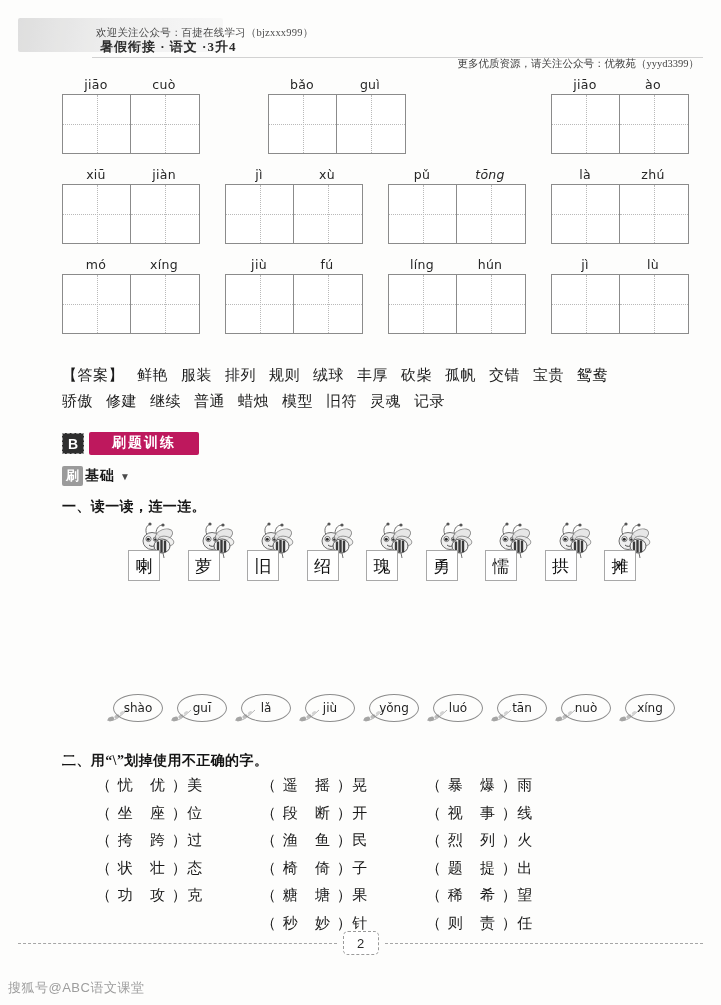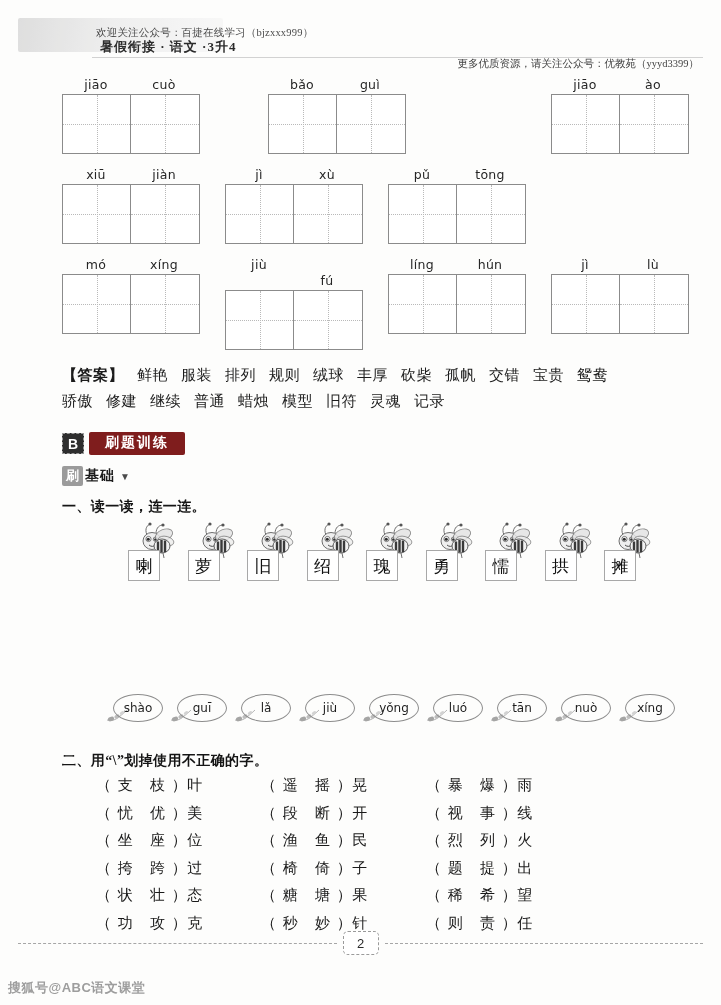--- a/index.html
+++ b/index.html
@@ -56,34 +56,34 @@
     border-left:1px dotted #b9b9b9;
   }
   .cell::after {
     content:""; position:absolute; top:50%; left:0; right:0; height:0;
     border-top:1px dotted #b9b9b9;
   }
 
   
   .answers { position:absolute; left:62px; top:362px; width:610px; }
   .ans-line { font-size:15px; line-height:26px; color:#1c1c1c; letter-spacing:.5px; white-space:nowrap; }
-  .ans-label { font-weight:bold; }
+  .ans-label { font-weight:normal; }
   .ans-w { display:inline-block; margin-right:13px; }
 
   
   .sec-b { position:absolute; left:62px; top:432px; display:flex; align-items:center; }
   .sec-b-letter {
     width:22px; height:21px; background:#2e2e2e; color:#fff;
     font-family:"Liberation Sans","DejaVu Sans",sans-serif;
     font-weight:bold; font-size:14px; text-align:center; line-height:21px;
     border:1px dashed #9a9a9a; margin-right:5px;
   }
   .sec-b-name {
-    background:#7f1d1d; color:#fff; font-size:14px; font-weight:bold;
-    padding:2px 16px 3px; letter-spacing:2px; border-radius:2px;
+    background:#be185d; color:#fff; font-size:14px; font-weight:bold;
+    padding:2px 23px 3px; letter-spacing:2px; border-radius:2px;
   }
   .sub-b { position:absolute; left:62px; top:466px; display:flex; align-items:center; }
   .sub-shua {
     background:#9b9b9b; color:#fff; font-size:13px; font-weight:bold;
     padding:1px 4px; border-radius:2px; margin-right:2px;
   }
   .sub-name { font-size:14px; font-weight:bold; color:#1c1c1c; letter-spacing:1px; }
   .sub-tri { margin-left:5px; font-size:10px; color:#4a4a4a; }
 
   
@@ -124,21 +124,21 @@
   .footer { position:absolute; left:18px; right:18px; bottom:50px; display:flex; align-items:center; }
   .f-dash { flex:1; border-top:1px dashed #a6a6a6; }
   .pageno {
     width:36px; height:24px; border:1px dashed #9a9a9a; border-radius:5px;
     font-family:"Liberation Sans","DejaVu Sans",sans-serif;
     font-size:13px; text-align:center; line-height:24px; color:#2b2b2b;
     margin:0 6px; background:#fff;
   }
   .watermark {
     position:absolute; left:8px; bottom:8px;
-    font-size:13px; font-weight:bold; color:#9d9d9d; letter-spacing:.5px;
+    font-size:13px; font-weight:normal; color:#9d9d9d; letter-spacing:.5px;
     font-family:"Liberation Sans","DejaVu Sans",sans-serif;
   }
 </style>
 </head>
 <body>
 
 <div class="page">
 
   <div class="hdr">
     <div class="hdr-smudge"></div>
@@ -198,21 +198,31 @@
             <div class="py" style="width: 68px;">xù</div>
           </div>
           <div class="tzg">
             <div class="cell"></div>
             <div class="cell"></div>
           </div>
         </div>
         <div class="word-group" style="left: 326px;">
           <div class="py-pair">
             <div class="py" style="width: 68px;">pǔ</div>
-            <div class="py" style="width: 68px;">tōng</div>
+            <div class="py" style="width: 68px; font-style: italic;">tōng</div>
+          </div>
+          <div class="tzg">
+            <div class="cell"></div>
+            <div class="cell"></div>
+          </div>
+        </div>
+        <div class="word-group" style="left: 489px;">
+          <div class="py-pair">
+            <div class="py" style="width: 68px;">là</div>
+            <div class="py" style="width: 68px;">zhú</div>
           </div>
           <div class="tzg">
             <div class="cell"></div>
             <div class="cell"></div>
           </div>
         </div>
       </div>
       <div class="grid-row">
         <div class="word-group" style="left: 0px;">
           <div class="py-pair">
@@ -220,21 +230,21 @@
             <div class="py" style="width: 68px;">xíng</div>
           </div>
           <div class="tzg">
             <div class="cell"></div>
             <div class="cell"></div>
           </div>
         </div>
         <div class="word-group" style="left: 163px;">
           <div class="py-pair">
             <div class="py" style="width: 68px;">jiù</div>
-            <div class="py" style="width: 68px; margin-top: 16px;">fú</div>
+            <div class="py" style="width: 68px;">fú</div>
           </div>
           <div class="tzg">
             <div class="cell"></div>
             <div class="cell"></div>
           </div>
         </div>
         <div class="word-group" style="left: 326px;">
           <div class="py-pair">
             <div class="py" style="width: 68px;">líng</div>
             <div class="py" style="width: 68px;">hún</div>
@@ -562,21 +572,20 @@
  <ellipse cx="11" cy="8.5" rx="2.8" ry="1.9" fill="#8a8a8a" transform="rotate(-28 11 8.5)"></ellipse>
  <ellipse cx="16" cy="5" rx="2.4" ry="1.6" fill="#b0b0b0" transform="rotate(-32 16 5)"></ellipse>
 </svg>
         <div class="oval-txt">xíng</div>
       </div>
     </div>
 
   <div class="q2">二、用“\”划掉使用不正确的字。</div>
   <div class="choice-cols" id="choice-cols">
       <div class="choice-col">
-        <div class="choice-row">（<span class="opt-a">支</span> <span class="opt-b">枝</span>）<span>叶</span></div>
         <div class="choice-row">（<span class="opt-a">忧</span> <span class="opt-b">优</span>）<span>美</span></div>
         <div class="choice-row">（<span class="opt-a">坐</span> <span class="opt-b">座</span>）<span>位</span></div>
         <div class="choice-row">（<span class="opt-a">挎</span> <span class="opt-b">跨</span>）<span>过</span></div>
         <div class="choice-row">（<span class="opt-a">状</span> <span class="opt-b">壮</span>）<span>态</span></div>
         <div class="choice-row">（<span class="opt-a">功</span> <span class="opt-b">攻</span>）<span>克</span></div>
       </div>
       <div class="choice-col">
         <div class="choice-row">（<span class="opt-a">遥</span> <span class="opt-b">摇</span>）<span>晃</span></div>
         <div class="choice-row">（<span class="opt-a">段</span> <span class="opt-b">断</span>）<span>开</span></div>
         <div class="choice-row">（<span class="opt-a">渔</span> <span class="opt-b">鱼</span>）<span>民</span></div>

